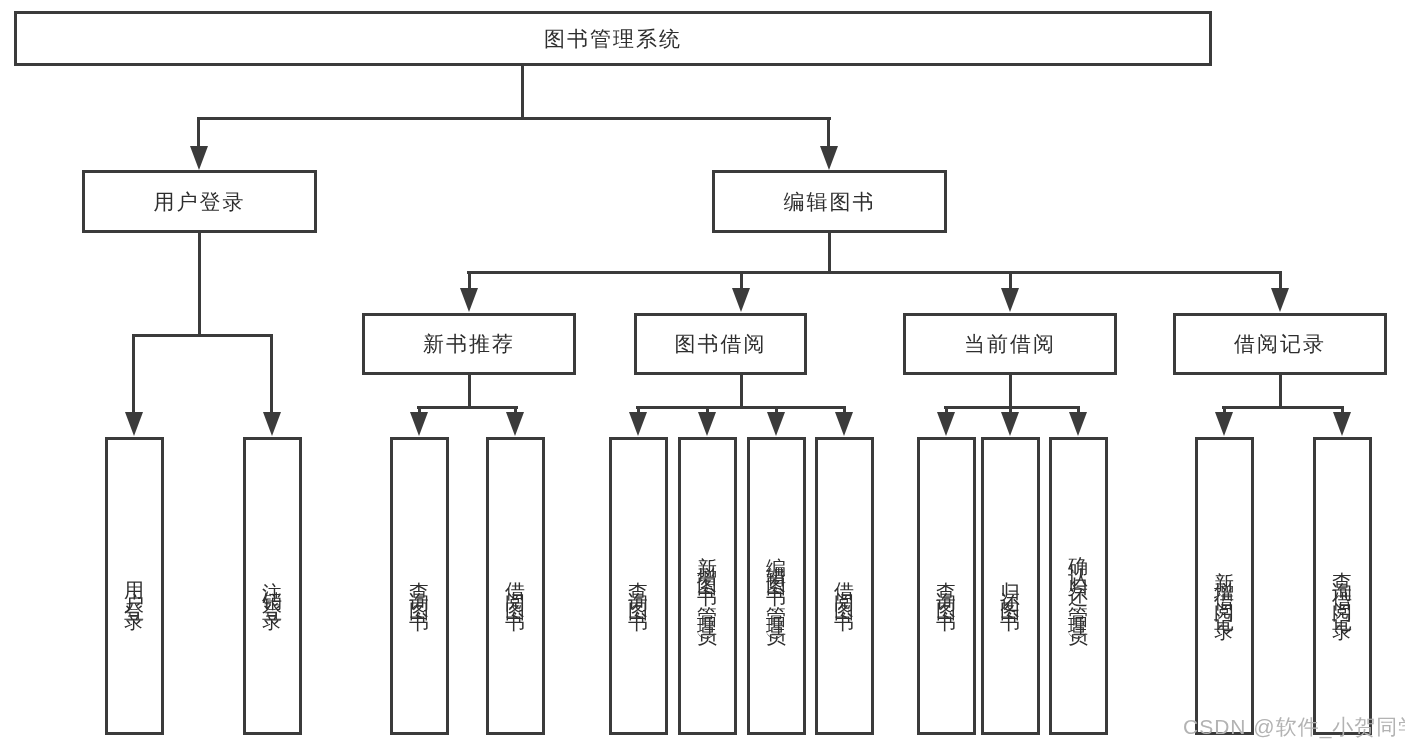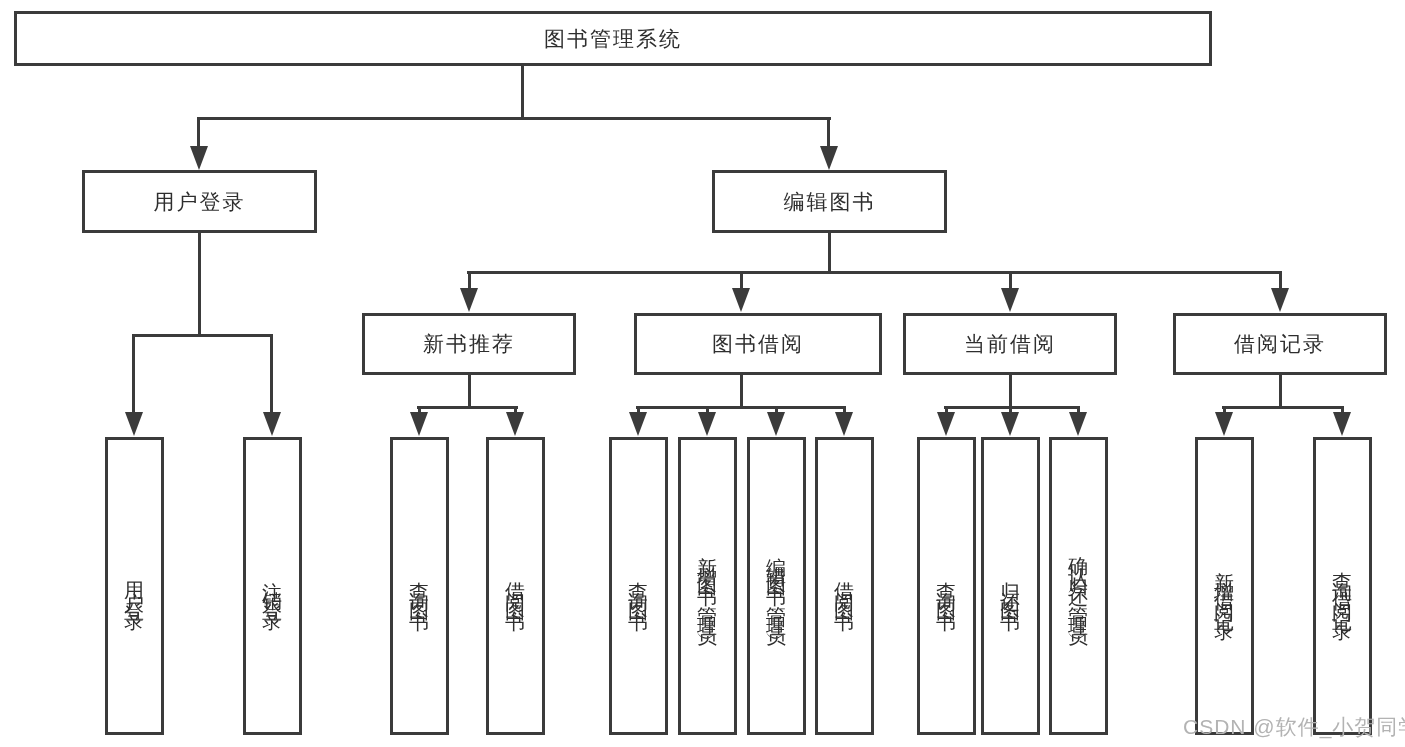--- a/index.html
+++ b/index.html
@@ -67,21 +67,21 @@
   </div>
 
   <div class="box" style="left:712px; top:170px; width:235px; height:63px;">
     <span>编辑图书</span>
   </div>
 
   <div class="box" style="left:362px; top:313px; width:214px; height:62px;">
     <span>新书推荐</span>
   </div>
 
-  <div class="box" style="left:634px; top:313px; width:248px; height:62px;">
+  <div class="box" style="left:634px; top:313px; width:173px; height:62px;">
     <span>图书借阅</span>
   </div>
 
   <div class="box" style="left:1173px; top:313px; width:214px; height:62px;">
     <span>借阅记录</span>
   </div>
 
   <div class="box" style="left:903px; top:313px; width:214px; height:62px;">
     <span>当前借阅</span>
   </div>

